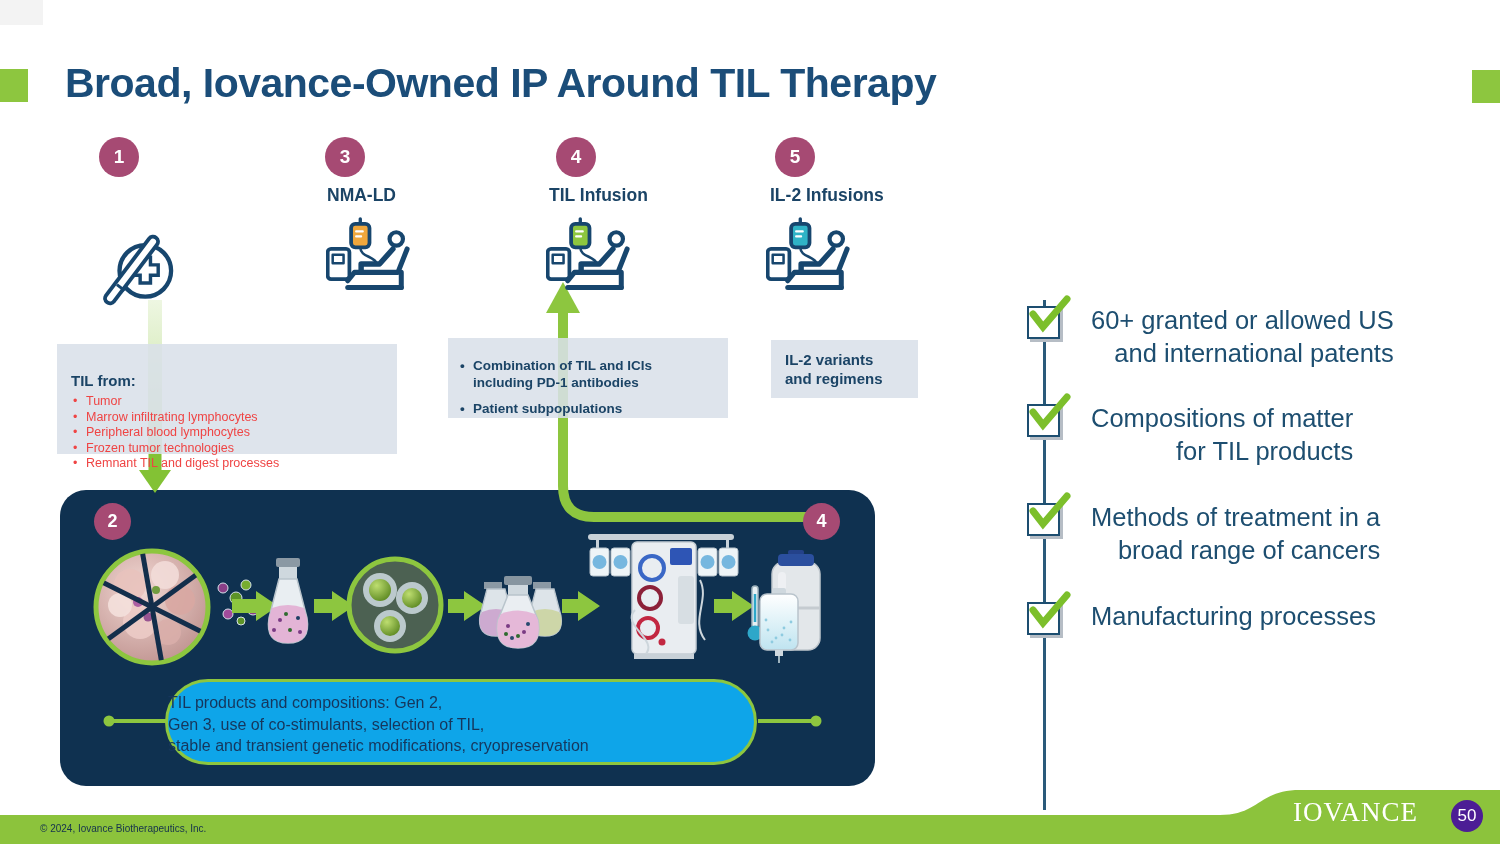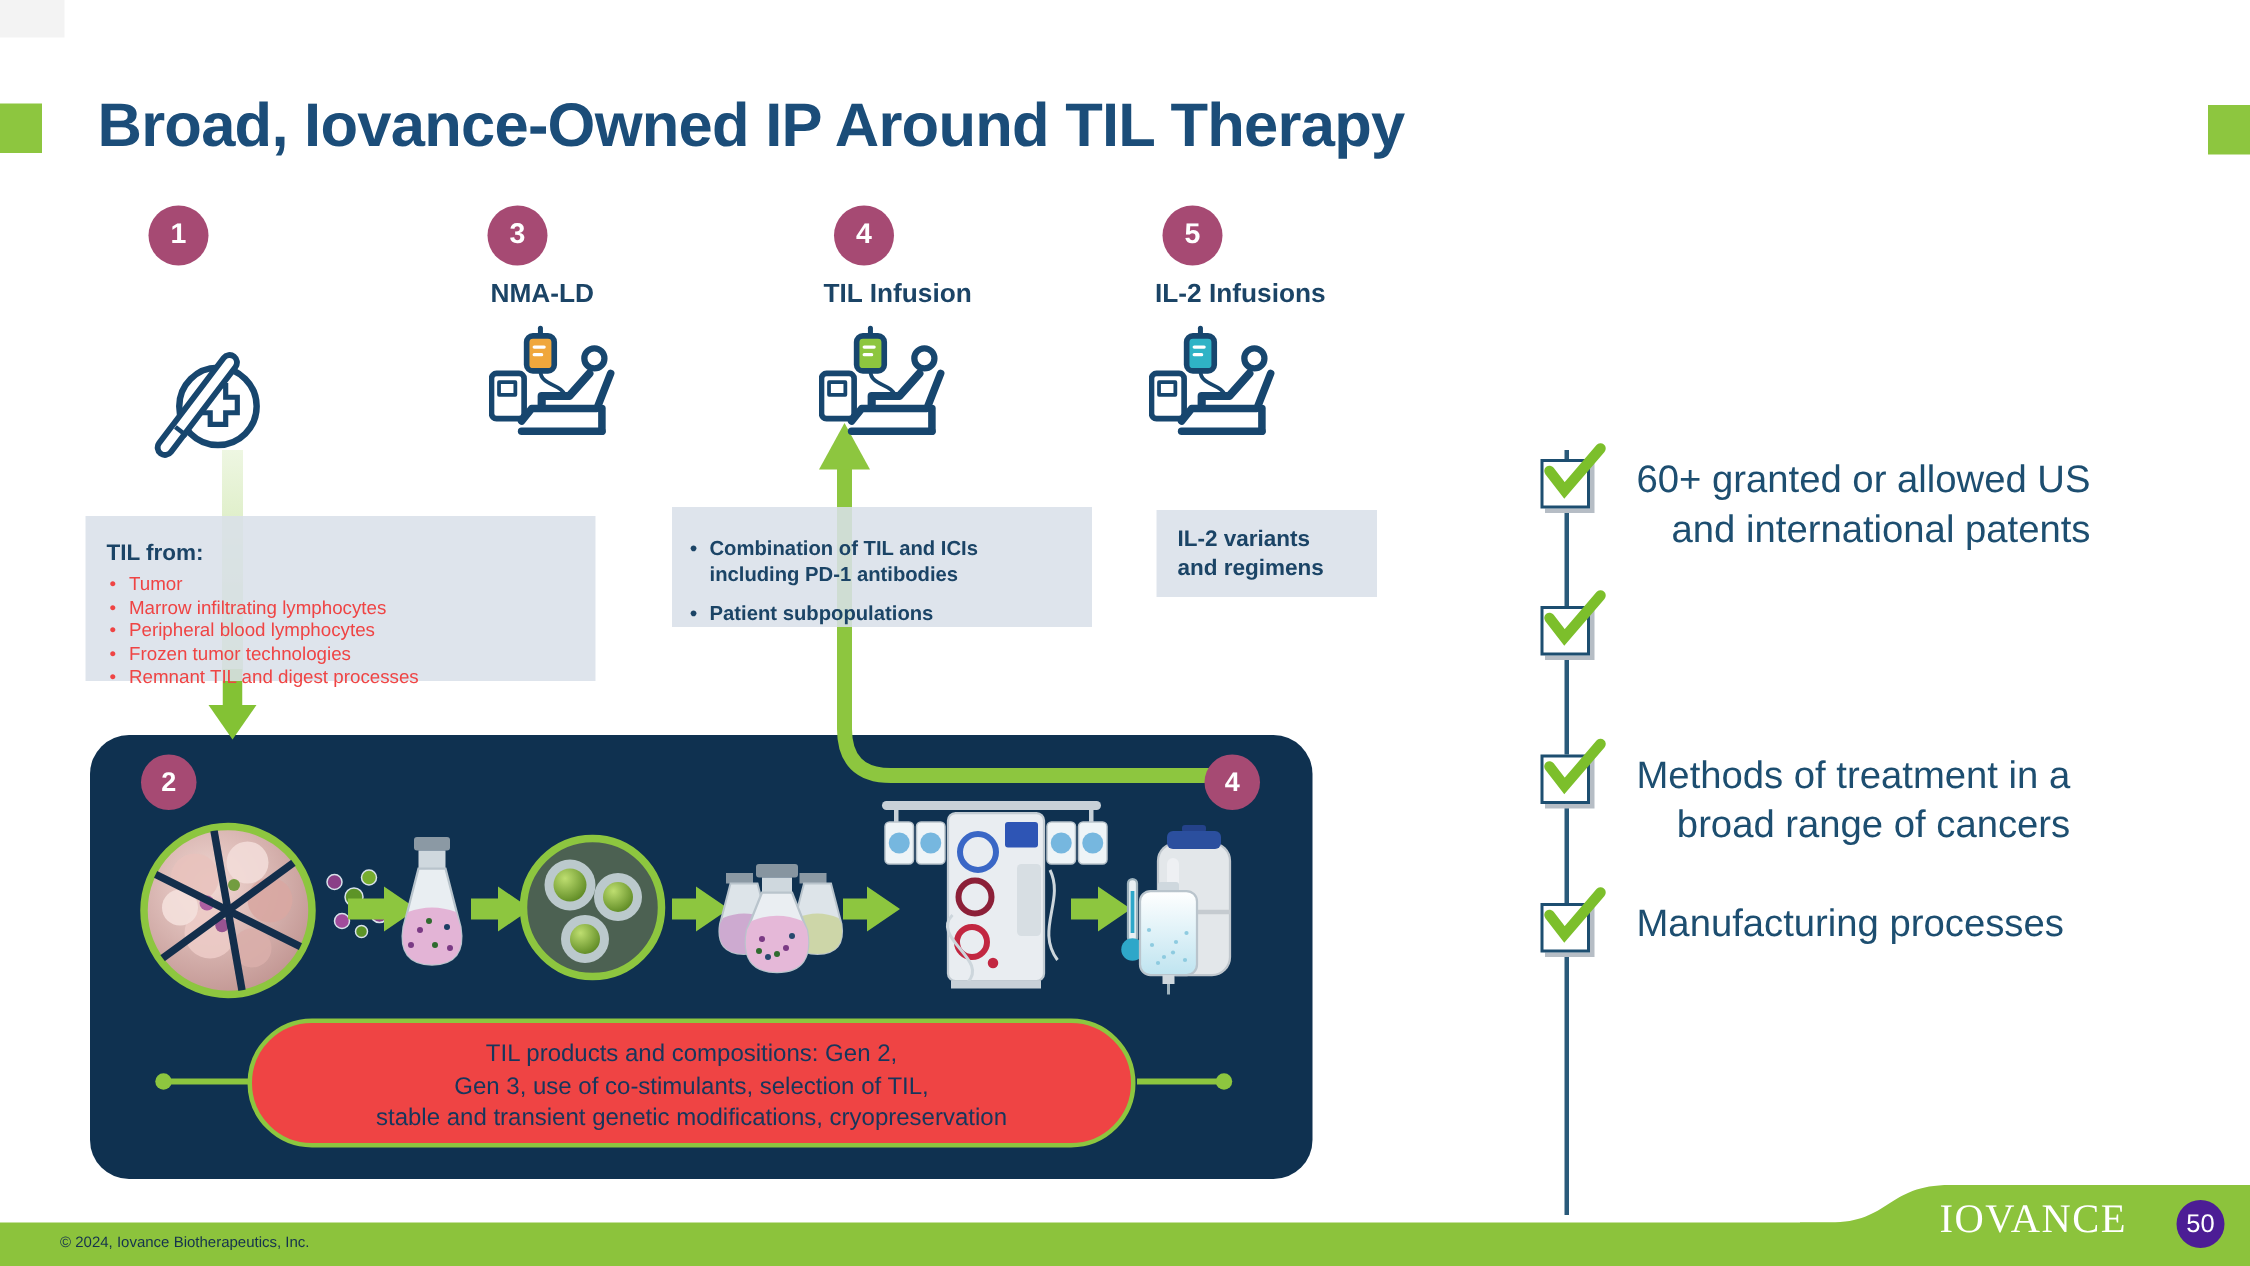--- a/index.html
+++ b/index.html
@@ -25,33 +25,33 @@
 
   
   .connectors{left:0;top:0;width:1500px;height:844px;z-index:1;pointer-events:none;}
 
   
   .graybox{background:rgba(217,224,233,0.87);z-index:2;color:#1b4466;}
   .graybox h3{margin:0;font-size:15px;color:#1b4466;}
   .graybox ul{margin:5px 0 0 0;padding:0;list-style:none;}
   .graybox li{position:relative;padding-left:15px;white-space:pre-line;}
   .graybox li::before{content:"•";position:absolute;left:2px;top:0;}
-  .box-til{left:57px;top:344px;width:340px;height:110px;padding:16px 14px;box-sizing:border-box;}
+  .box-til{left:57px;top:344px;width:340px;height:110px;padding:28px 14px;box-sizing:border-box;}
   .box-til li{font-size:12.5px;line-height:15.5px;color:#ef4444;}
   .box-combo{left:448px;top:338px;width:280px;height:80px;padding:14px 10px;box-sizing:border-box;}
   .box-combo li{font-size:13.5px;line-height:17px;font-weight:bold;margin-bottom:9px;}
   .box-il2{left:771px;top:340px;width:147px;height:58px;padding:10px 14px;box-sizing:border-box;
            font-weight:bold;font-size:15px;line-height:19px;white-space:pre-line;}
 
   
   .panel{left:60px;top:490px;width:815px;height:296px;background:#0f3150;border-radius:26px;z-index:0;}
   .panel-badge{width:37px;height:37px;font-size:18px;}
-  .pill{left:165px;top:679px;width:592px;height:86px;border-radius:46px;background:#ef4444;
+  .pill{left:165px;top:679px;width:592px;height:86px;border-radius:46px;background:#0ea5e9;
         border:3px solid #8dc63f;box-sizing:border-box;z-index:2;color:#16365c;
-        font-size:16px;line-height:21.5px;text-align:center;white-space:pre-line;padding-top:10px;}
+        font-size:16px;line-height:21.5px;white-space:pre-line;padding-top:10px;}
 
   
   .check-rail{left:1043px;top:300px;width:2.5px;height:510px;background:#2a5a7a;z-index:0;}
   .check-item{display:flex;z-index:1;}
   .checkbox{position:relative;width:33px;height:33px;background:#fff;border:2.5px solid #1d4e70;
             box-sizing:border-box;box-shadow:3px 3px 0 #b6bdc5;flex:none;}
   .checkbox svg{position:absolute;left:1px;top:-10px;overflow:visible;}
   .check-text{margin-left:31px;font-size:25.5px;line-height:33px;color:#1d4e70;
               white-space:pre-line;margin-top:-2px;text-align:right;}
 
@@ -348,20 +348,22 @@
     <div class="check-text">60+ granted or allowed US
 and international patents</div>
   </div>
 
   <div class="abs check-item" style="left:1027px;top:404px">
     <div class="checkbox">
       <svg width="40" height="34" viewBox="0 0 40 34">
           <polyline points="3,16 13,29 37,1" fill="none" stroke="#7cbf2b" stroke-width="7" stroke-linecap="round"></polyline>
         </svg>
     </div>
+    <div class="check-text">Compositions of matter
+for TIL products</div>
   </div>
 
   <div class="abs check-item" style="left:1027px;top:503px">
     <div class="checkbox">
       <svg width="40" height="34" viewBox="0 0 40 34">
           <polyline points="3,16 13,29 37,1" fill="none" stroke="#7cbf2b" stroke-width="7" stroke-linecap="round"></polyline>
         </svg>
     </div>
     <div class="check-text">Methods of treatment in a
 broad range of cancers</div>

